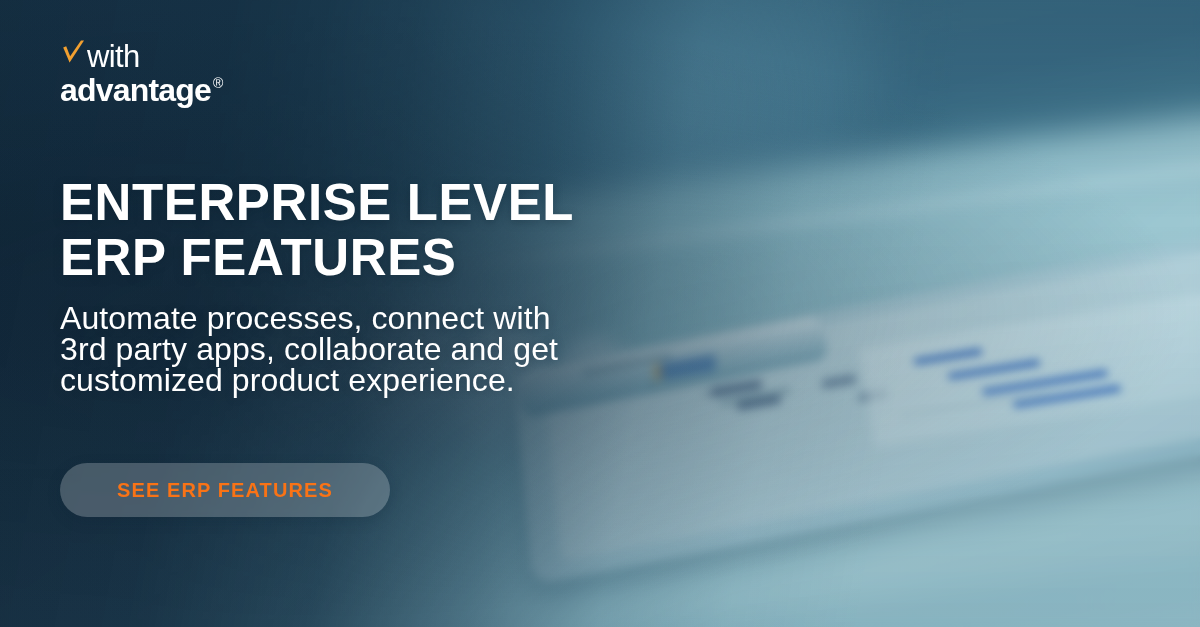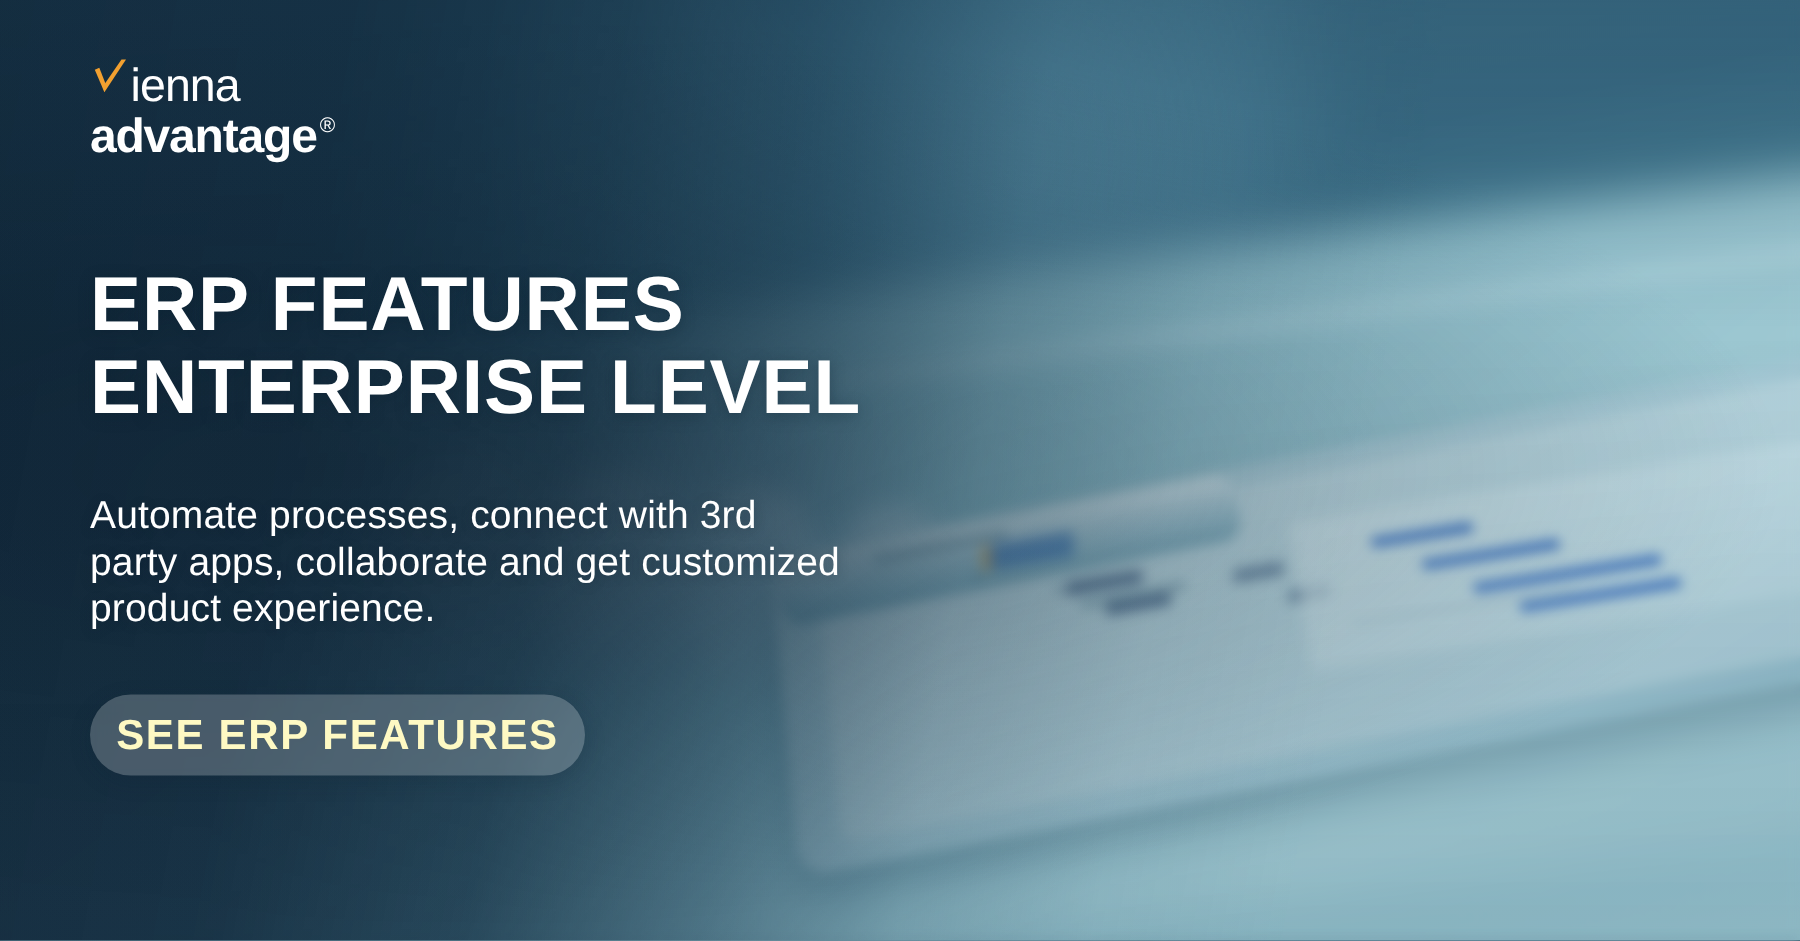--- a/index.html
+++ b/index.html
@@ -288,40 +288,39 @@
     text-shadow:0 2px 10px rgba(10,28,44,.35);
   }
   .headline-line { display:block; white-space:nowrap; }
 
   
   .subtitle {
     position:absolute;
     left:0; top:303px;
     width:500px;
     color:#ffffff;
-    font-size:26px;
+    font-size:32px;
     line-height:31px;
     font-weight:400;
     letter-spacing:0.1px;
     text-shadow:0 1px 8px rgba(10,28,44,.3);
-    margin-top:25px;
   }
 
   
   .cta {
     position:absolute;
     left:0; top:463px;
     width:330px;
     height:54px;
     border:none;
     border-radius:27px;
     background:rgba(255,255,255,.22);
-    color:#fef9c3;
+    color:#f97316;
     font-family:"Liberation Sans", sans-serif;
-    font-size:28px;
+    font-size:20px;
     font-weight:700;
     letter-spacing:1.1px;
     text-transform:uppercase;
     cursor:pointer;
     display:flex;
     align-items:center;
     justify-content:center;
     box-shadow:0 4px 14px rgba(12,32,48,.18);
     backdrop-filter:blur(2px);
   }
@@ -378,31 +377,31 @@
   <div class="content">
 
     <div class="logo">
       <div class="logo-line1">
         <span class="logo-check">
           <svg width="30" height="30" viewBox="0 0 30 30" aria-hidden="true">
             <path d="M3.2 9.5 L9.6 24.5 L10.9 20.2 L6.2 8.2 Z" fill="#F2A030"></path>
             <path d="M9.6 24.5 L24.0 2.6 L21.0 2.6 L8.6 20.6 Z" fill="#F2A030"></path>
           </svg>
         </span>
-        <span class="logo-vienna">ienna</span>
+        <span class="logo-vienna">with</span>
       </div>
       <div class="logo-line2">
         <span class="logo-advantage">advantage</span>
         <span class="logo-reg">®</span>
       </div>
     </div>
 
     <h1 class="headline">
+      <span class="headline-line">ENTERPRISE LEVEL</span>
       <span class="headline-line">ERP FEATURES</span>
-      <span class="headline-line">ENTERPRISE LEVEL</span>
     </h1>
 
     <p class="subtitle">Automate processes, connect with 3rd party apps, collaborate and get customized product experience.</p>
 
     <button class="cta">SEE ERP FEATURES</button>
 
   </div>
 </div>
 
 </body></html>

